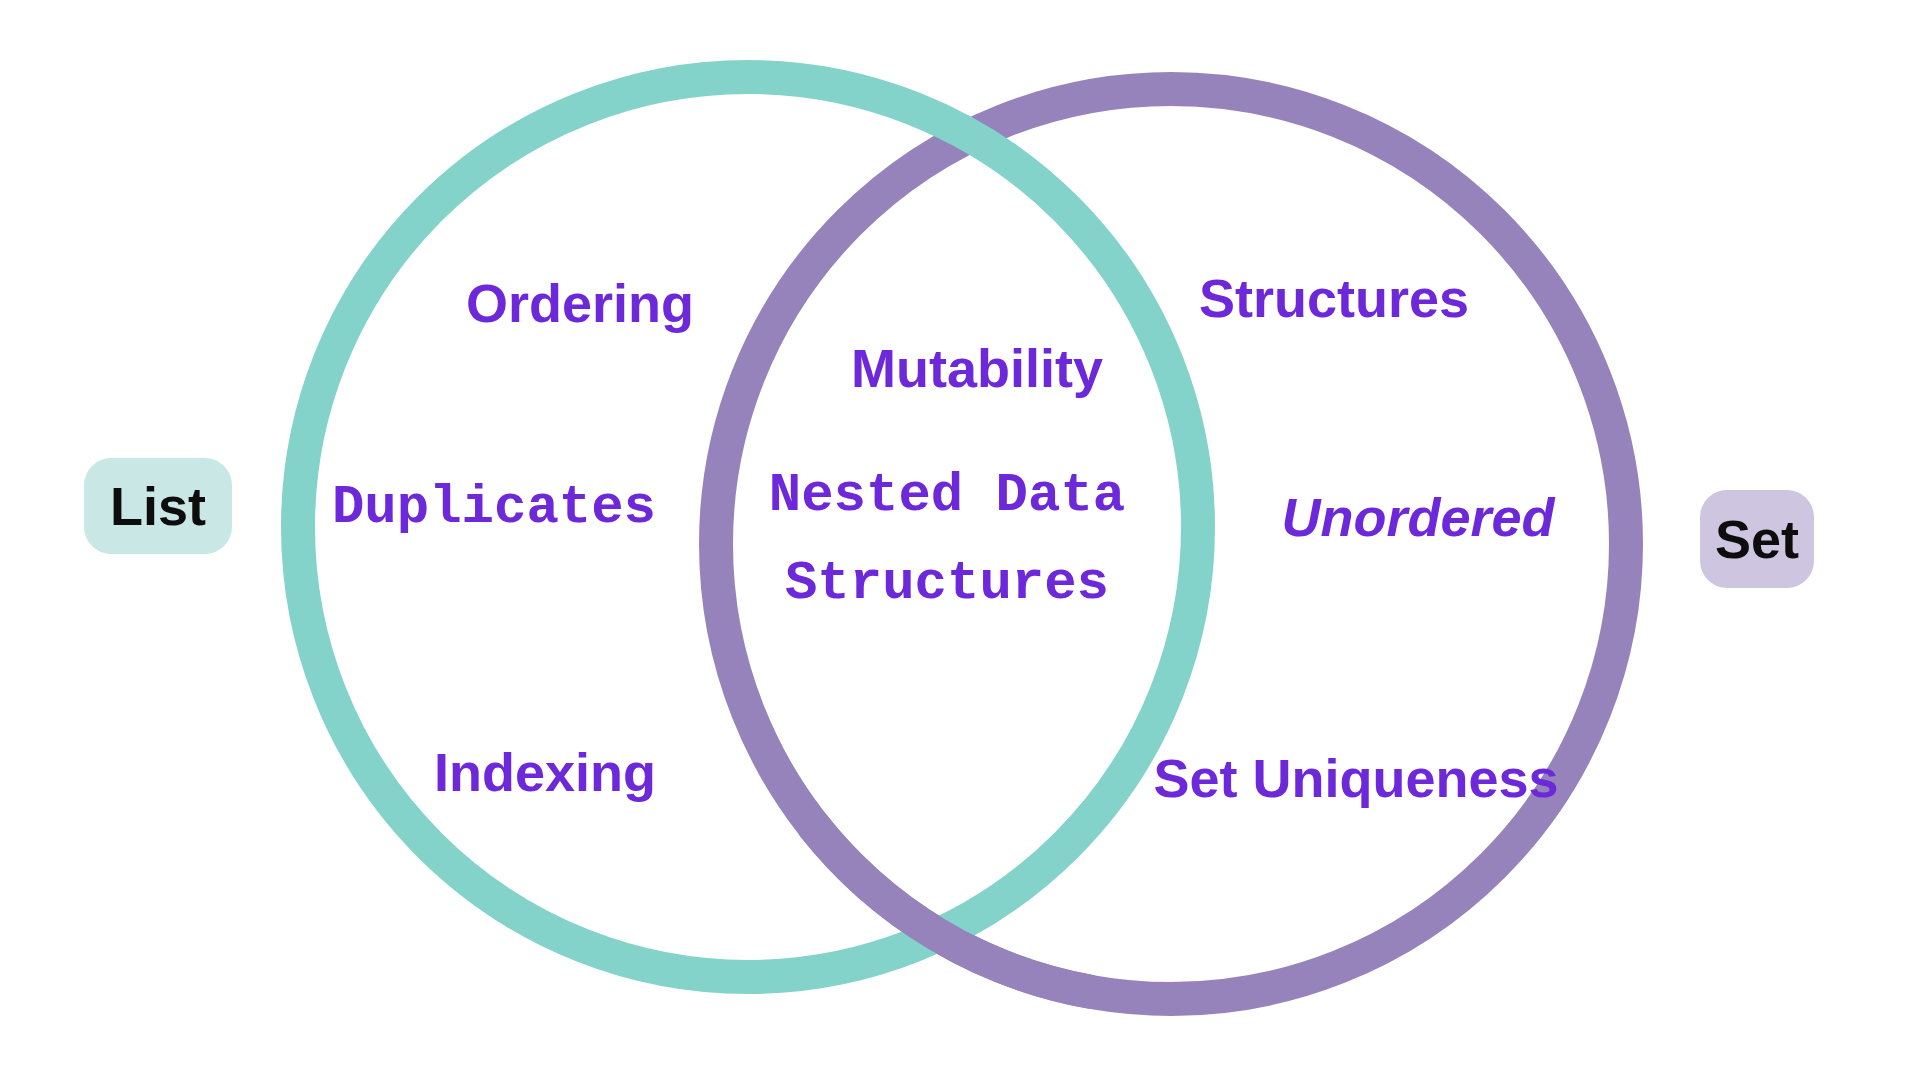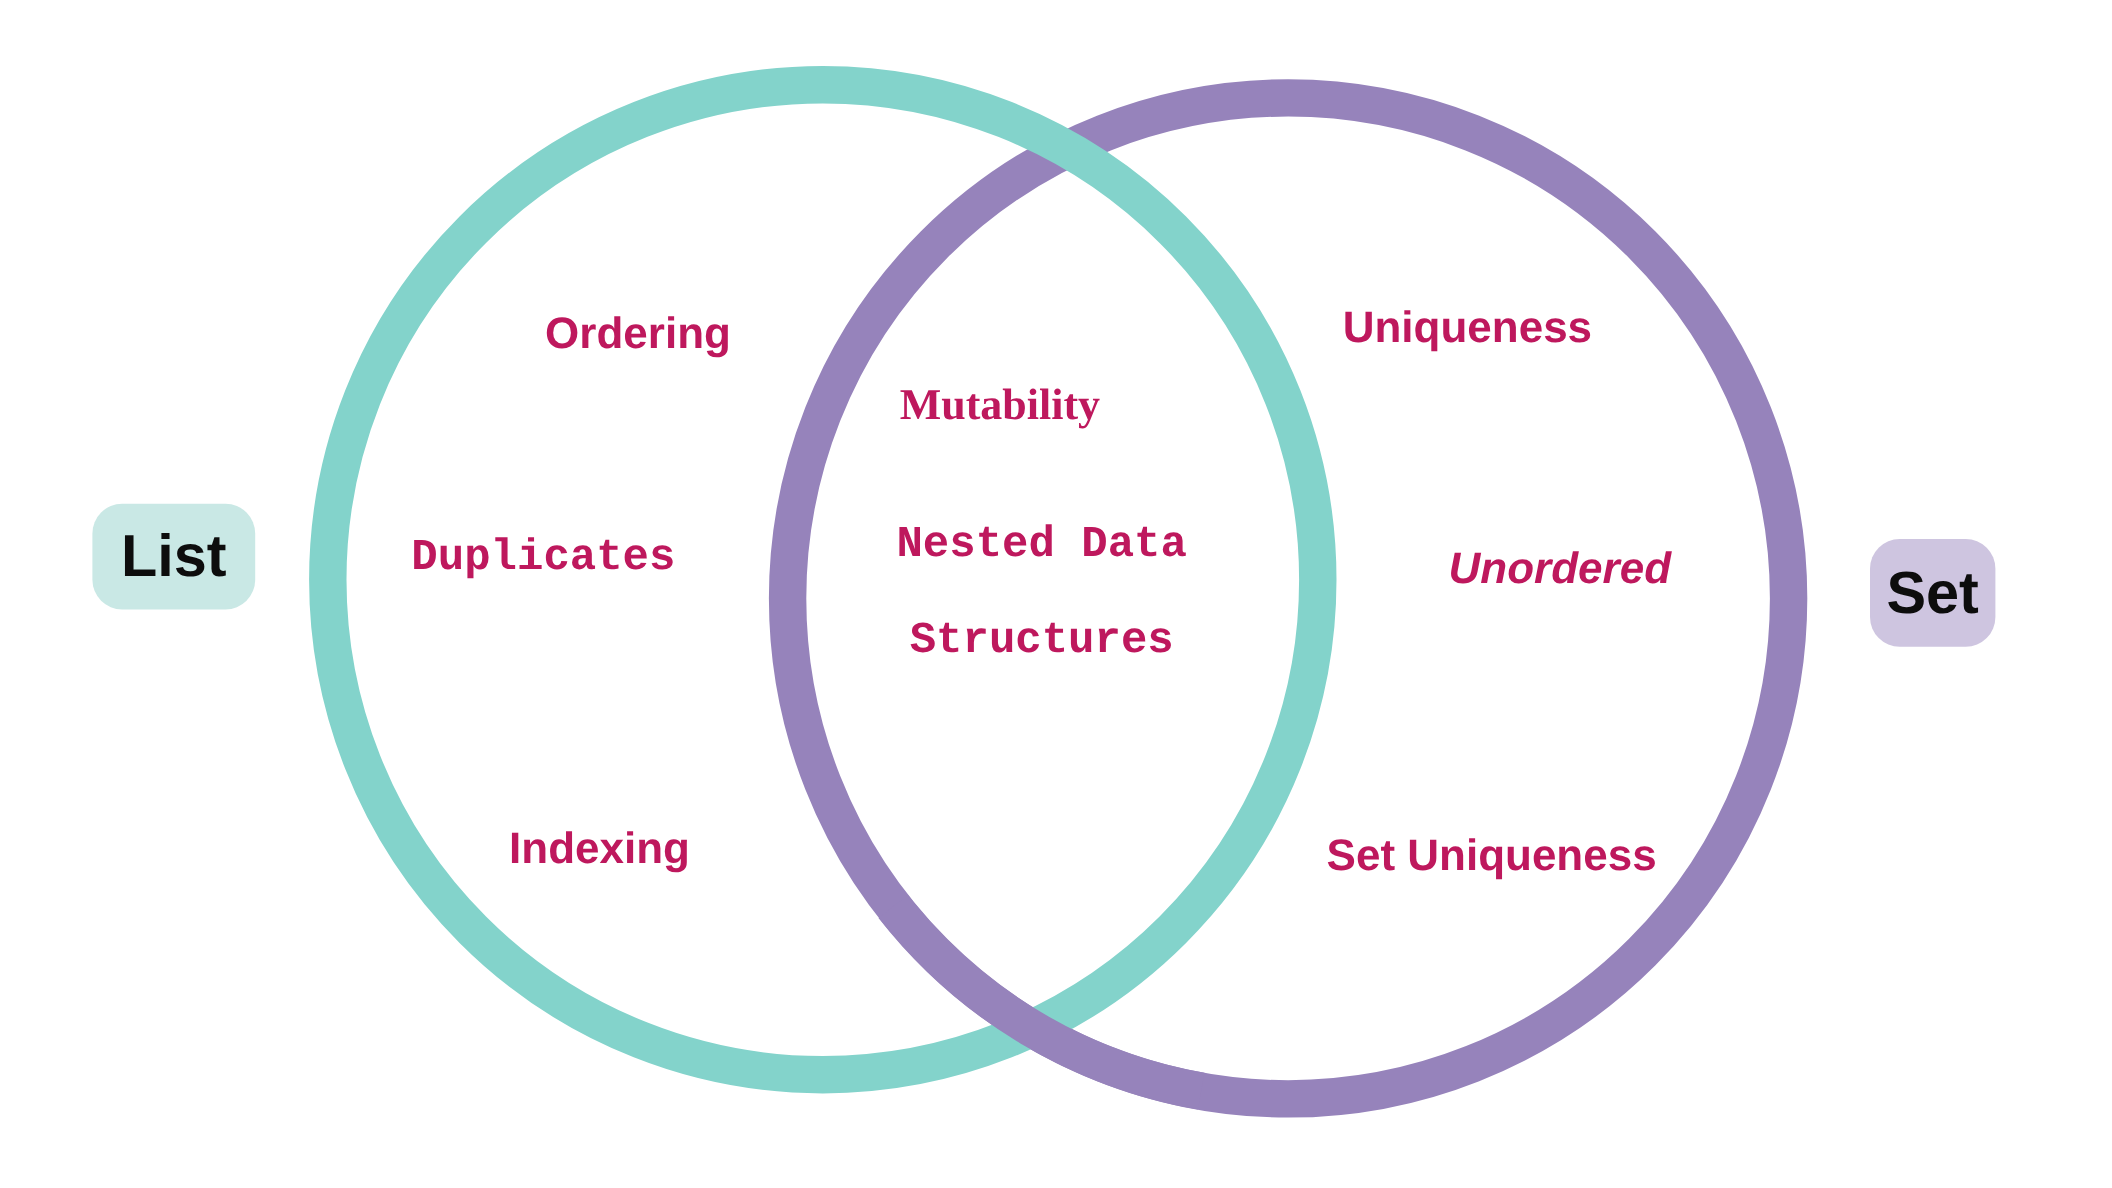--- a/index.html
+++ b/index.html
@@ -17,23 +17,23 @@
   }
   .venn-svg {
     position: absolute;
     inset: 0;
     width: 1920px;
     height: 1080px;
   }
   .label {
     position: absolute;
     transform: translate(-50%, -50%);
-    font-size: 40px;
+    font-size: 54px;
     font-weight: 700;
-    color: #be185d;
+    color: #6d28d9;
     white-space: nowrap;
     text-align: center;
     line-height: 1.2;
   }
   .label.multiline {
     white-space: normal;
     width: 420px;
     line-height: 88px;
     font-family: Liberation Mono, monospace;
   }
@@ -74,24 +74,24 @@
   <div class="badge list" style="background: rgb(201, 232, 229); text-align: center;">List</div>
 
   <div class="badge set" style="background: rgb(206, 197, 224);">Set</div>
 
   <div class="label" style="left:580px; top:303px;">Ordering</div>
 
   <div class="label" style="left:494px; top:508px;font-family:Liberation Mono, monospace;">Duplicates</div>
 
   <div class="label" style="left:545px; top:772px;text-align:right;">Indexing</div>
 
-  <div class="label" style="left:909px; top:368px;font-family:Liberation Serif, serif;">Mutability</div>
+  <div class="label" style="left:977px; top:368px;">Mutability</div>
 
   <div class="label multiline" style="left:947px; top:540px;">Nested Data Structures</div>
 
 
-  <div class="label" style="left:1334px; top:298px;">Uniqueness</div>
+  <div class="label" style="left:1334px; top:298px;">Structures</div>
 
   <div class="label" style="left:1418px; top:517px;font-style:italic;">Unordered</div>
 
   <div class="label" style="left:1356px; top:778px;">Set Uniqueness</div>
 
 </div>
 
 </body></html>

